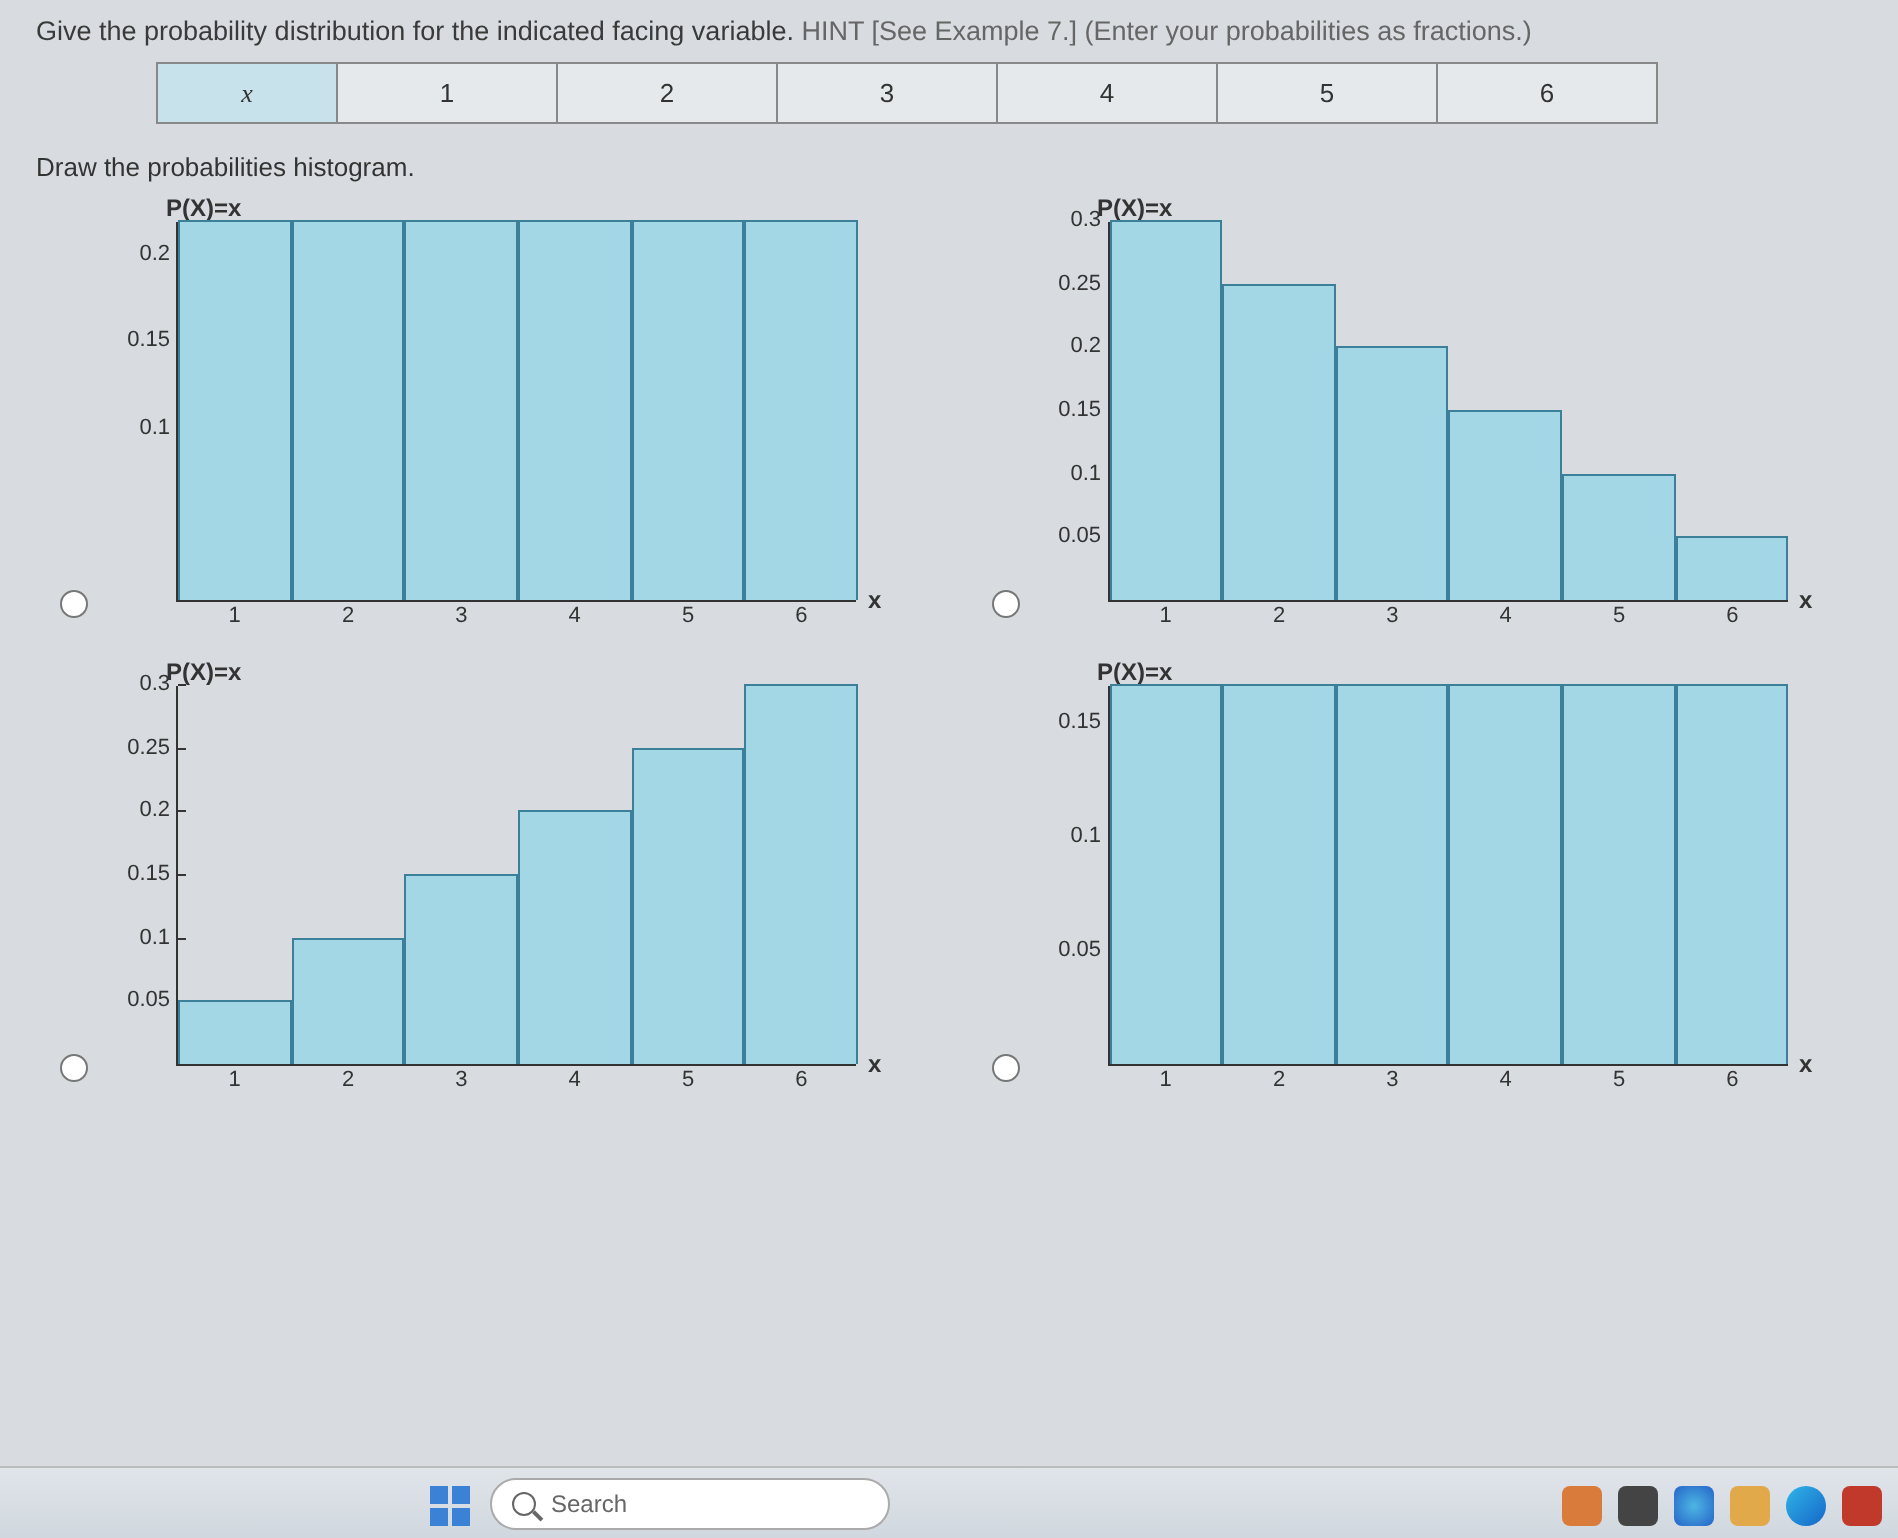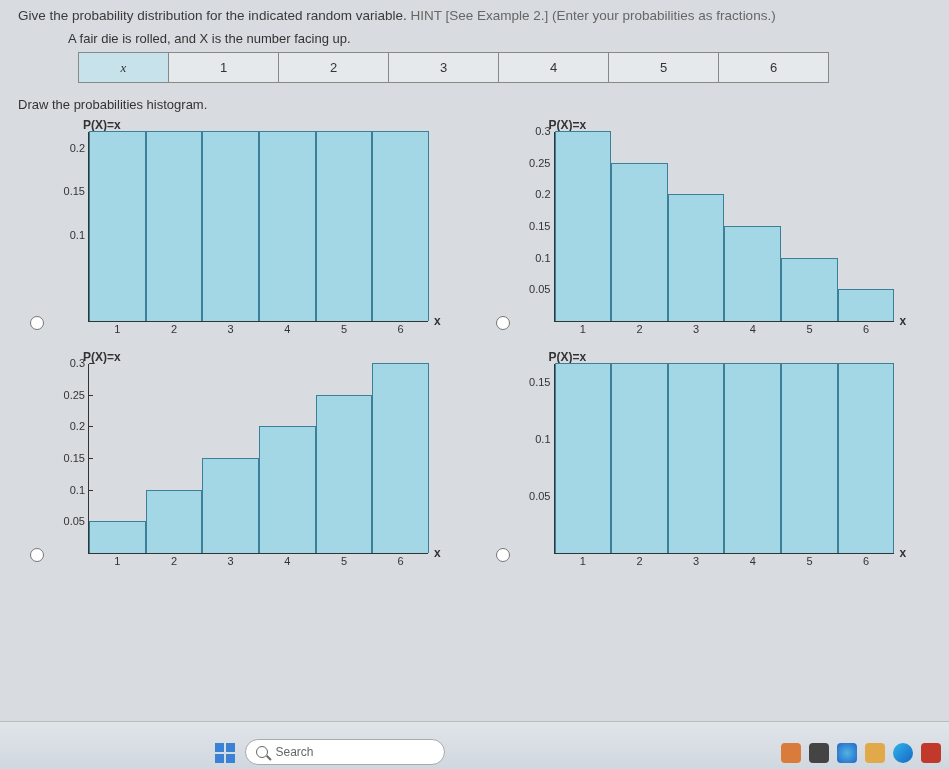--- a/index.html
+++ b/index.html
@@ -71,21 +71,21 @@
   border-bottom: none;
 }
 .ytick { position: absolute; right: 100%; padding-right: 4px; font-size: 11px; transform: translateY(50%); color:#333;}
 .ytick::after{
   content:""; position:absolute; right:-4px; top:50%; width:4px; height:1px; background:#333;
 }
 .xtick { position: absolute; top: 100%; padding-top:2px; font-size: 11px; transform: translateX(-50%); color:#333;}
 .ytitle { position: absolute; bottom: 100%; left: -6px; font-size: 12px; padding-bottom:0px; font-weight:bold; color:#333;}
 .xtitle { position: absolute; left: 100%; top: 100%; font-size: 12px; padding-left:6px; transform:translateY(-50%); font-weight:bold; color:#333;}
 .taskbar {
-  position: absolute; left:0; right:0; bottom:0; height:48px;
+  position: absolute; left:0; right:0; bottom:0; height:36px;
   background: linear-gradient(#e0e5ea,#d0d7de);
   border-top: 1px solid #bbb;
   display:flex; align-items:center;
 }
 .temp { position:absolute; left:6px; bottom:8px; font-size:11px; color:#555;}
 .winicon { position:absolute; left:50%; transform:translateX(-260px); bottom:6px; width:20px; height:20px;
   display:grid; grid-template-columns:1fr 1fr; grid-template-rows:1fr 1fr; gap:2px;}
 .winicon div{background:#3b82d6;}
 .search {
   position:absolute; left:50%; transform:translateX(-230px); bottom:4px;
@@ -95,24 +95,23 @@
 .search .mag{ width:12px;height:12px;border:1.5px solid #666;border-radius:50%;position:relative;margin-right:8px;}
 .search .mag::after{content:"";position:absolute;width:6px;height:1.5px;background:#666;transform:rotate(45deg);left:9px;top:10px;}
 .tray { position:absolute; right:8px; bottom:6px; display:flex; gap:8px; align-items:center;}
 .tray-ico{width:20px;height:20px;border-radius:4px;}
 </style>
 </head>
 <body>
 
 <div class="content">
   <div class="question-line">
-    <span>Give the probability distribution for the indicated random variable.</span>
-    <span class="hint-part">HINT [See Example 2.] (Enter your probabilities as fractions.)</span>
+    <span>Give the probability distribution for the indicated facing variable.</span>
+    <span class="hint-part">HINT [See Example 7.] (Enter your probabilities as fractions.)</span>
   </div>
-  <div class="sub-line">A fair die is rolled, and X is the number facing up.</div>
 
   <table class="table">
     <tbody>
         <tr>
       <td class="hcell">x</td>
       <td class="vcell">1</td>
       <td class="vcell">2</td>
       <td class="vcell">3</td>
       <td class="vcell">4</td>
       <td class="vcell">5</td>

